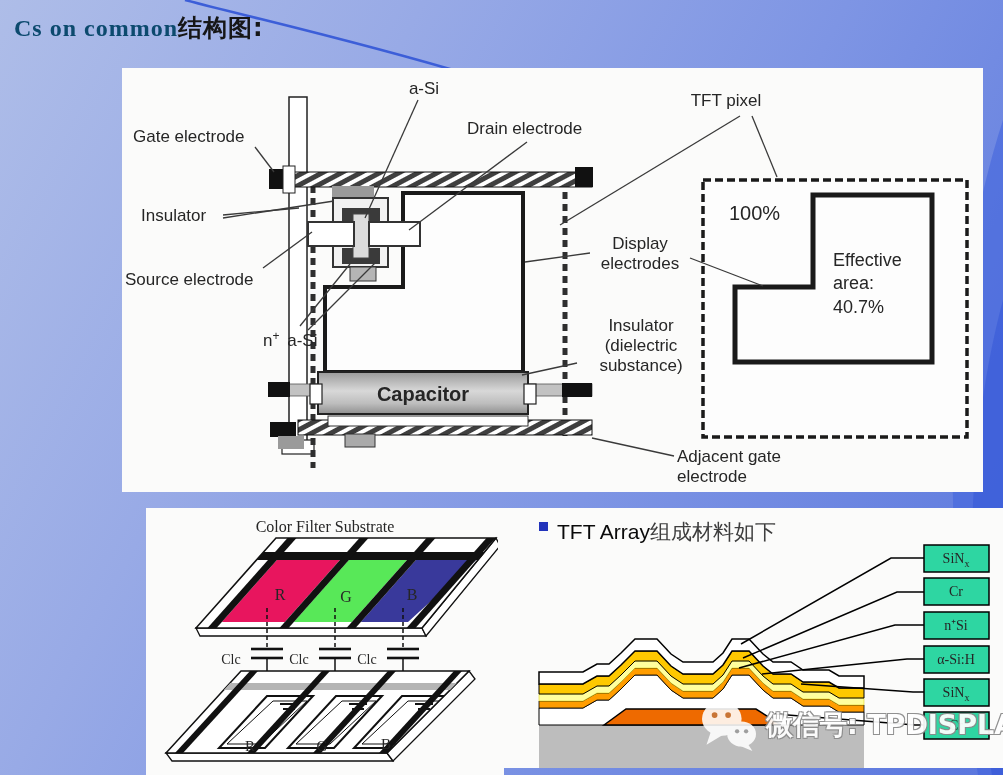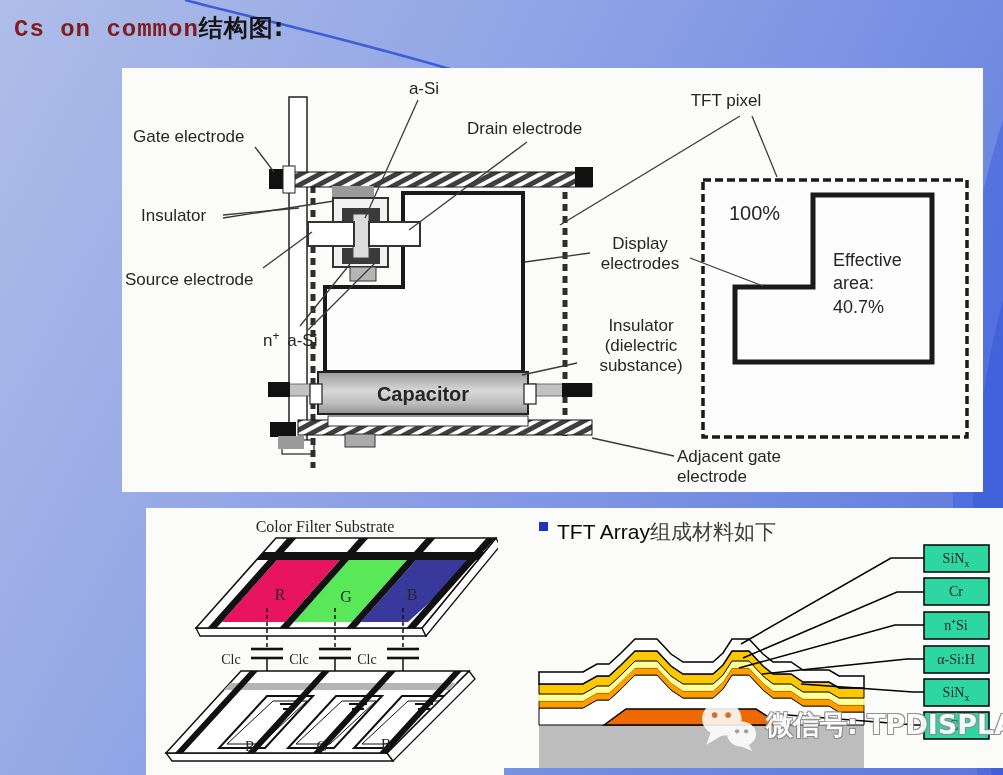--- a/index.html
+++ b/index.html
@@ -6,21 +6,21 @@
   body{
     width:1003px;height:775px;position:relative;overflow:hidden;
     background:linear-gradient(118deg,#aebde8 0%,#98aae6 30%,#7e95e4 60%,#6681e0 85%,#5a76de 100%);
     font-family:"Liberation Sans", sans-serif;
   }
   .decor{position:absolute;left:0;top:0;pointer-events:none;}
   .slide-title{
     position:absolute;left:14px;top:12px;white-space:nowrap;
     font-size:24px;font-weight:bold;letter-spacing:1px;
   }
-  .slide-title .red{color:#7f1d1d;font-family:Liberation Mono, monospace;}
+  .slide-title .red{color:#0c4a6e;font-family:Liberation Serif, serif;}
   .slide-title .blk{color:#161616;font-family:"DejaVu Sans",sans-serif;margin-left:0;}
   .panel{position:absolute;background:#fbfbfa;}
   #panel-structure{left:122px;top:68px;width:861px;height:424px;}
   #panel-colorfilter{left:122px;top:508px;width:358px;height:336px;margin-left:24px;}
   #panel-tftarray{left:498px;top:508px;width:487px;height:260px;padding-left:19px;}
   svg{display:block;}
   text{font-family:"Liberation Sans",sans-serif;fill:#262626;}
   .serif{font-family:"Liberation Serif",serif;}
   .watermark{
     position:absolute;left:700px;top:698px;display:flex;align-items:center;gap:8px;

